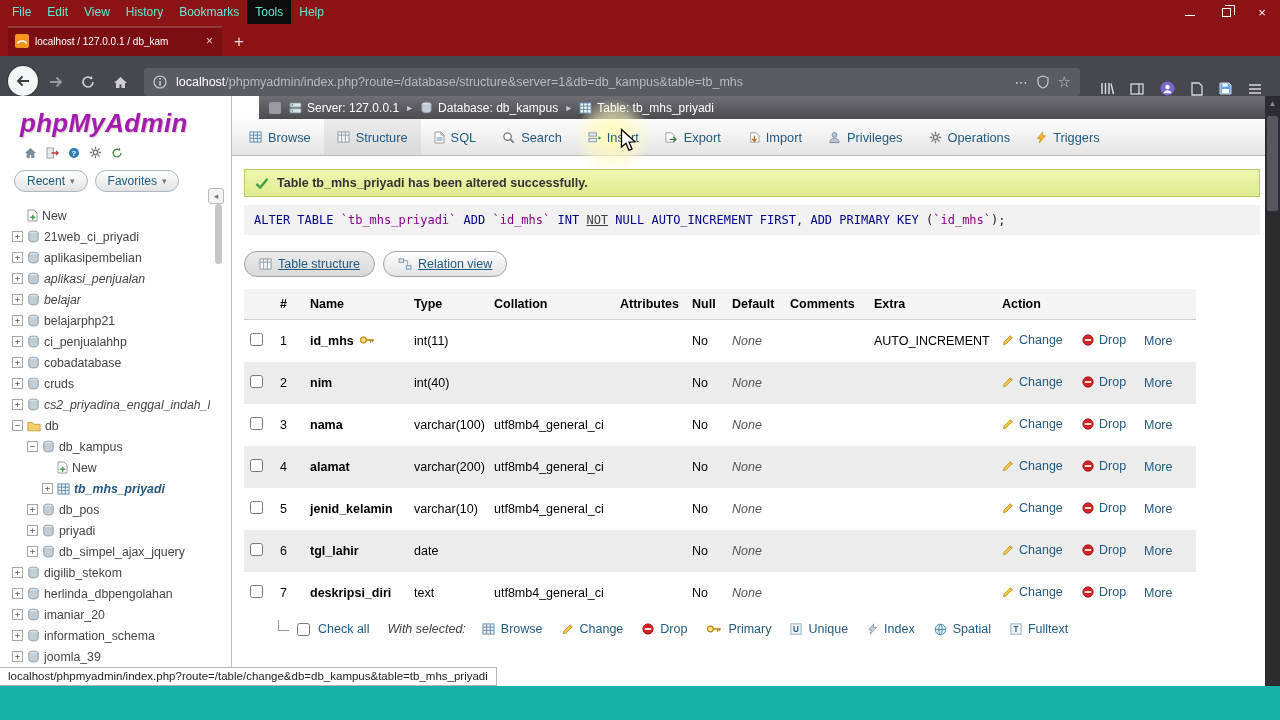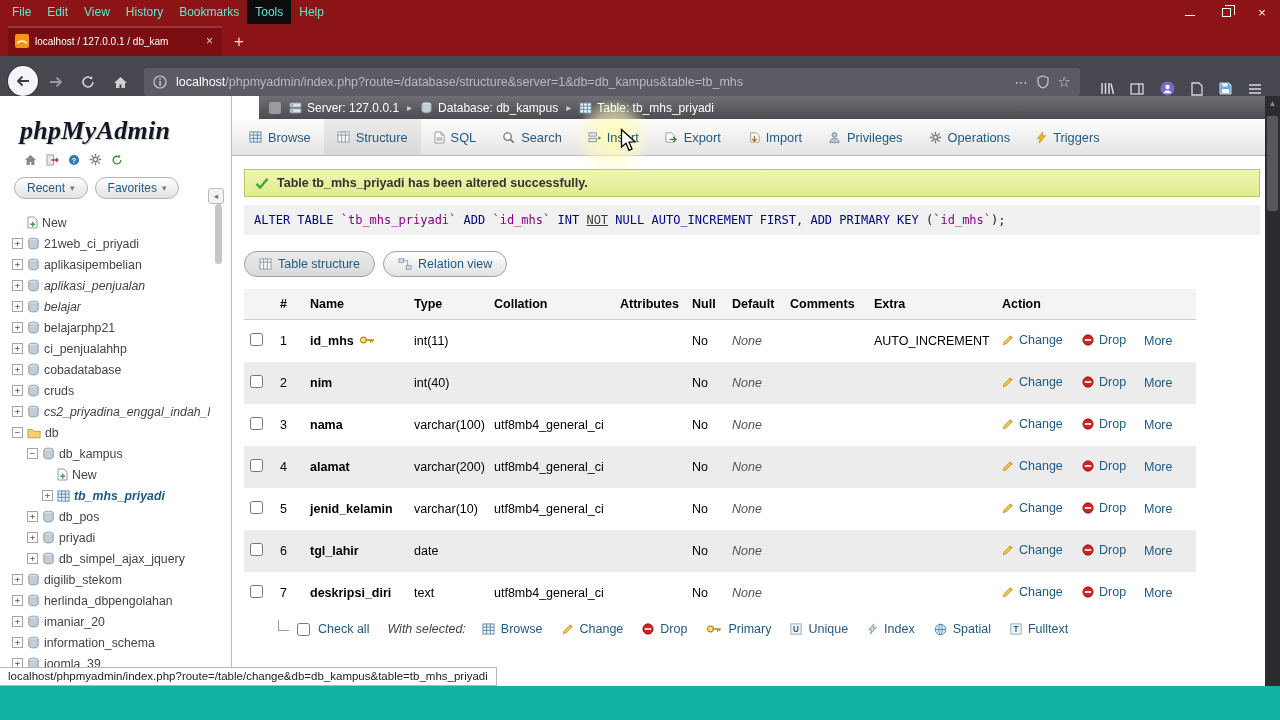--- a/index.html
+++ b/index.html
@@ -34,21 +34,21 @@
   .url-ic { color:#c9c9d0; font-size:13px; display:flex; align-items:center; flex-shrink:0; }
   .url-ic.star { font-size:15px; }
   .nav-icons { display:flex; align-items:center; gap:16px; padding:0 10px; flex-shrink:0; }
   .nav-ic { display:flex; align-items:center; }
 
   
   .content { display:flex; height:590px; position:relative; background:#fff; flex-shrink:0; }
 
   
   .sidebar { width:232px; border-right:1px solid #bdbdbd; position:relative; flex-shrink:0; overflow:hidden; background:#fff; }
-  .pma-logo { font-size:26px; font-weight:bold; font-style:italic; color:#0f172a; padding:20px 0 2px 20px; letter-spacing:0.3px; text-shadow:1px 1px 1px rgba(90,50,0,0.25);font-family:Liberation Serif, serif; }
+  .pma-logo { font-size:26px; font-weight:bold; font-style:italic; color:#a21caf; padding:12px 0 2px 20px; letter-spacing:0.3px; text-shadow:1px 1px 1px rgba(90,50,0,0.25); }
   .side-icons { display:flex; gap:9px; padding:5px 0 8px 24px; align-items:center; }
   .side-ic { display:flex; }
   .side-tabs { display:flex; gap:7px; padding:3px 0 9px 14px; }
   .side-tab { border:1px solid #abb6c0; border-radius:13px; background:linear-gradient(#ffffff,#e2e2e2); color:#235a81; padding:3px 12px; font-size:12px; display:flex; gap:5px; align-items:center; }
   .side-tab .caret { font-size:9px; color:#777; }
   .collapse-btn { position:absolute; right:7px; top:92px; width:16px; height:16px; border:1px solid #b9b9b9; border-radius:3px; display:flex; align-items:center; justify-content:center; font-size:9px; color:#777; background:#f3f3f3; }
   .tree { padding:4px 0 0 8px; }
   .tree-row { display:flex; align-items:center; gap:4px; height:21px; color:#444; white-space:nowrap; font-size:12.3px; }
   .exp { width:11px; height:11px; border:1px solid #a5a5a5; background:#fff; font-size:9px; line-height:9px; text-align:center; color:#555; flex-shrink:0; font-family:"DejaVu Sans Mono",monospace; }
   .exp.none { border:none; background:transparent; }
@@ -77,21 +77,21 @@
   .sqlbox { margin-top:8px; background:#f1f1f1; padding:8px 10px; font-family:"DejaVu Sans Mono","Liberation Mono",monospace; font-size:12px; }
   .sql-kw { color:#00008b; }
   .sql-kwu { color:#404040; text-decoration:underline; }
   .sql-id { color:#8b008b; }
   .sql-pl { color:#222; }
   .sqllinks { margin-top:7px; font-size:12px; color:#444; }
   .plink { color:#235a81; text-decoration:none; }
   .bracket { color:#444; }
 
   .viewbtns { margin-top:16px; display:flex; gap:8px; }
-  .vbtn { display:flex; align-items:center; gap:6px; border:1px solid #a0a0a0; border-radius:14px; background:linear-gradient(#ffffff,#e2e2e2); padding:5px 14px; color:#235a81; font-size:12.5px; }
+  .vbtn { display:flex; align-items:center; gap:6px; border:1px solid #a0a0a0; border-radius:14px; background:linear-gradient(#ffffff,#e2e2e2); padding:5px 14px; color:#235a81; font-size:12.5px;text-decoration:underline; }
   .vbtn.active { background:linear-gradient(#ebebeb,#d9d9d9); }
 
   table.struct { margin-top:12px; border-collapse:collapse; table-layout:fixed; width:952px; font-size:12.5px; }
   .struct thead th { text-align:left; font-weight:bold; padding:8px 6px; background:#f4f4f4; border-bottom:1px solid #d0d0d0; color:#000; }
   .struct tbody td { padding:13px 6px; vertical-align:middle; overflow:hidden; white-space:nowrap; }
   .struct tr.stripe { background:#ececec; }
   .c-name b { font-weight:bold; color:#000; }
   .c-name .ic { margin-left:5px; }
   .c-default { font-style:italic; color:#555; }
   .alink { color:#235a81; text-decoration:none; display:inline-flex; align-items:center; gap:5px; }

